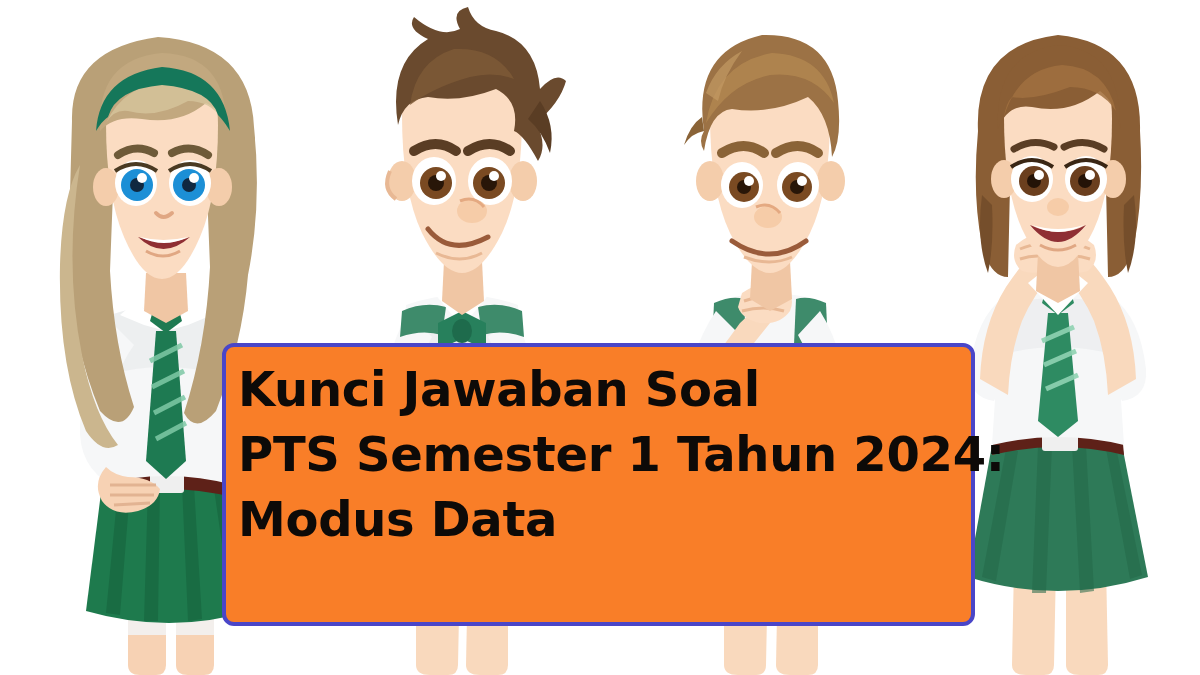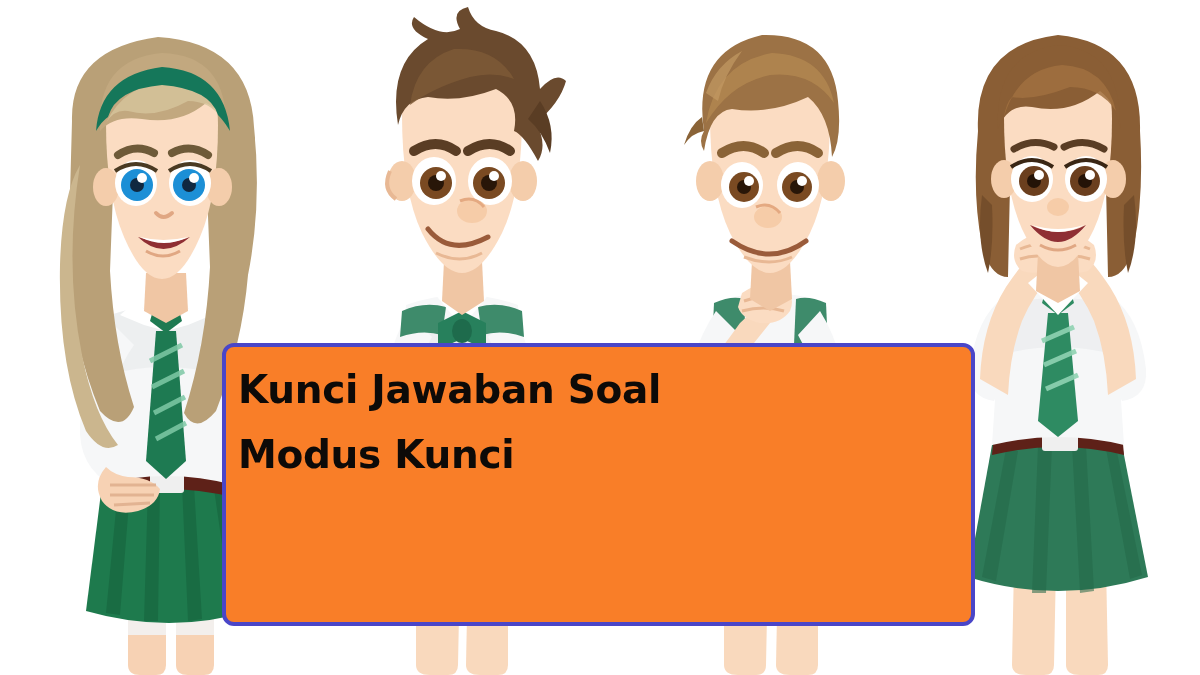--- a/index.html
+++ b/index.html
@@ -29,21 +29,21 @@
     border:4px solid #4A46C8;
     border-radius:12px;
     padding:10px 18px 0 12px;
     z-index:50;
   }
   .title-line {
     display:block;
     color:#0d0a08;
     font-family:"DejaVu Sans", sans-serif;
     font-weight:bold;
-    font-size:39px;
+    font-size:48px;
     line-height:65px;
     letter-spacing:-0.3px;
     white-space:nowrap;
   }
 </style>
 </head>
 <body>
 
 <div id="stage">
 
@@ -307,16 +307,17 @@
       <ellipse cx="148" cy="202" rx="11" ry="9" fill="#F6CCA8"></ellipse>
 
       <path d="M120 220 Q148 254 176 220 Q150 234 120 220Z" fill="#8F2F34"></path>
       <path d="M122 220 Q148 228 174 220 Q148 234 122 220Z" fill="#FFFFFF"></path>
       <path d="M130 240 Q148 250 166 240" stroke="#E0A783" stroke-width="3" fill="none"></path>
     </svg>
   </div>
 
   <div id="title-banner">
     <span class="title-line">Kunci Jawaban Soal</span>
-    <span class="title-line">Modus Kunci</span>
+    <span class="title-line">PTS Semester 1 Tahun 2024:</span>
+    <span class="title-line">Modus Data</span>
   </div>
 
 </div>
 
 </body></html>

